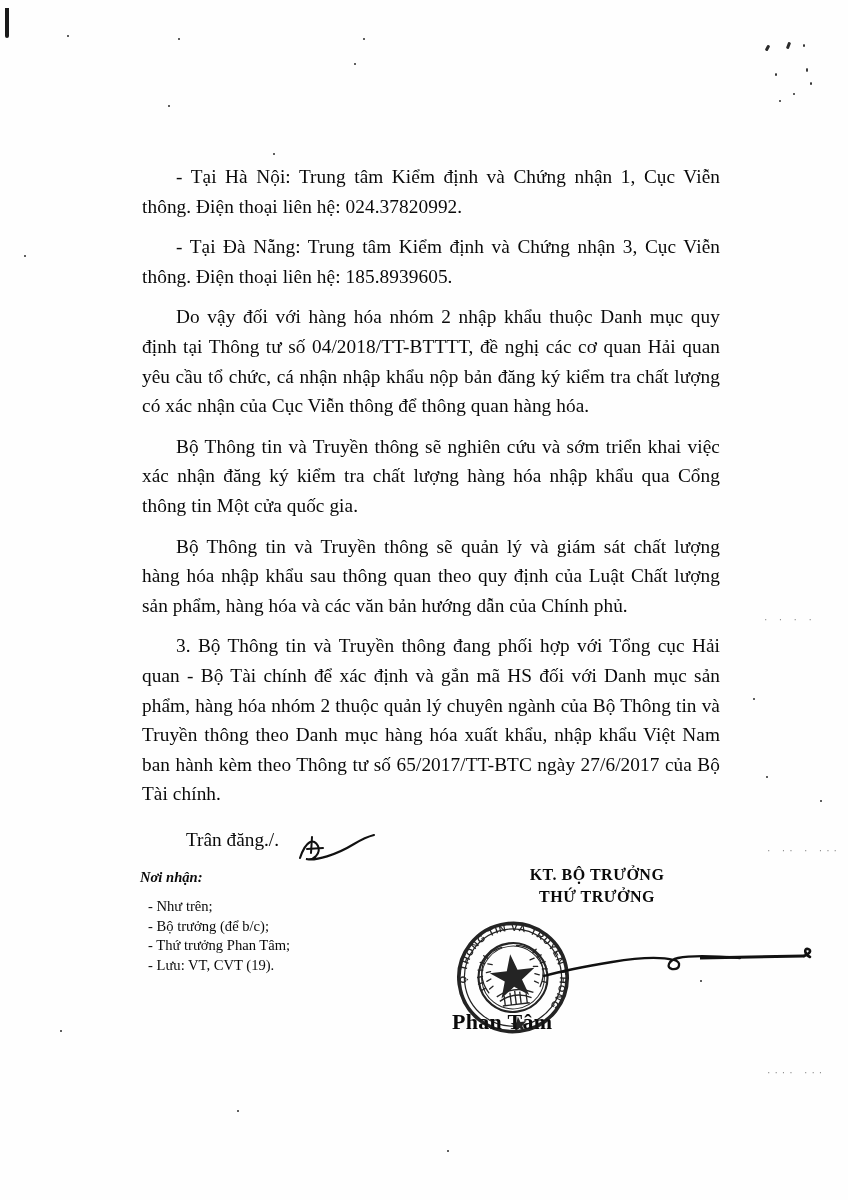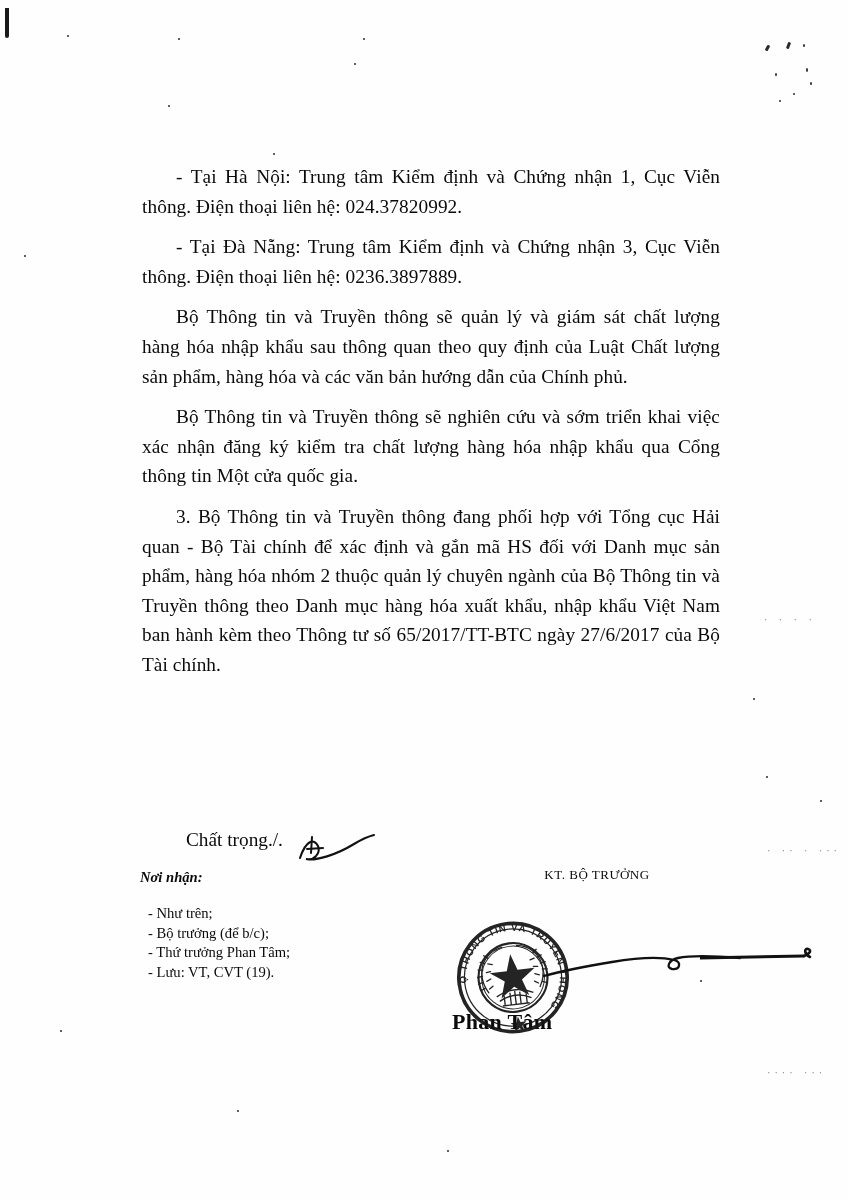--- a/index.html
+++ b/index.html
@@ -88,42 +88,42 @@
   .recipients {
     position: absolute;
     left: 140px;
     top: 868px;
     font-size: 14.6px;
     line-height: 19.4px;
   }
   .recipients-title {
     font-style: italic;
     font-weight: bold;
-    margin-bottom: 17px;
+    margin-bottom: 10px;
   }
   .recipients-list {
     list-style: none;
     margin: 8px;
     padding: 0;
   }
   .recipients-list li {
     white-space: nowrap;
   }
 
   
   .sign-block {
     position: absolute;
     left: 452px;
     top: 864px;
     width: 290px;
     text-align: center;
   }
   .sign-title {
-    font-weight: normal;
-    font-size: 13px;
+    font-weight: bold;
+    font-size: 16px;
     line-height: 22px;
     letter-spacing: 0.5px;
     text-align: center;
   }
 
   .signer-name {
     position: absolute;
     left: 452px;
     top: 1009px;
     width: 290px;
@@ -190,46 +190,48 @@
   <div class="speck" style="left:753px;top:698px;width:2px;height:2px;"></div>
   <div class="speck" style="left:766px;top:776px;width:2px;height:2px;"></div>
   <div class="speck" style="left:820px;top:800px;width:2px;height:2px;"></div>
   <div class="speck" style="left:447px;top:1150px;width:2px;height:2px;"></div>
   <div class="speck" style="left:237px;top:1110px;width:2px;height:2px;"></div>
   <div class="speck" style="left:60px;top:1030px;width:2px;height:2px;"></div>
   <div class="speck" style="left:700px;top:980px;width:2px;height:2px;"></div>
 
   <div class="body-text">
     <p class="para indent">- Tại Hà Nội: Trung tâm Kiểm định và Chứng nhận 1, Cục Viễn thông. Điện thoại liên hệ: 024.37820992.</p>
-    <p class="para indent">- Tại Đà Nẵng: Trung tâm Kiểm định và Chứng nhận 3, Cục Viễn thông. Điện thoại liên hệ: 0236.3897889.</p>
+    <p class="para indent">- Tại Đà Nẵng: Trung tâm Kiểm định và Chứng nhận 3, Cục Viễn thông. Điện thoại liên hệ: 185.8939605.</p>
+    <p class="para indent">Do vậy đối với hàng hóa nhóm 2 nhập khẩu thuộc Danh mục quy định tại Thông tư số 04/2018/TT-BTTTT, đề nghị các cơ quan Hải quan yêu cầu tổ chức, cá nhận nhập khẩu nộp bản đăng ký kiểm tra chất lượng có xác nhận của Cục Viễn thông để thông quan hàng hóa.</p>
+    <p class="para indent">Bộ Thông tin và Truyền thông sẽ nghiên cứu và sớm triển khai việc xác nhận đăng ký kiểm tra chất lượng hàng hóa nhập khẩu qua Cổng thông tin Một cửa quốc gia.</p>
     <p class="para indent">Bộ Thông tin và Truyền thông sẽ quản lý và giám sát chất lượng hàng hóa nhập khẩu sau thông quan theo quy định của Luật Chất lượng sản phẩm, hàng hóa và các văn bản hướng dẫn của Chính phủ.</p>
-    <p class="para indent">Bộ Thông tin và Truyền thông sẽ nghiên cứu và sớm triển khai việc xác nhận đăng ký kiểm tra chất lượng hàng hóa nhập khẩu qua Cổng thông tin Một cửa quốc gia.</p>
     <p class="para indent no-last-justify">3. Bộ Thông tin và Truyền thông đang phối hợp với Tổng cục Hải quan - Bộ Tài chính để xác định và gắn mã HS đối với Danh mục sản phẩm, hàng hóa nhóm 2 thuộc quản lý chuyên ngành của Bộ Thông tin và Truyền thông theo Danh mục hàng hóa xuất khẩu, nhập khẩu Việt Nam ban hành kèm theo Thông tư số 65/2017/TT-BTC ngày 27/6/2017 của Bộ Tài chính.</p>
   </div>
 
-  <div class="closing">Chất trọng./.</div>
+  <div class="closing">Trân đăng./.</div>
 
   <svg class="initial-mark" viewBox="0 0 100 44">
     <path d="M8 30 C 14 12, 22 10, 26 18 C 29 25, 22 33, 14 31 C 24 33, 44 27, 62 16 C 72 10, 78 8, 82 7" fill="none" stroke="#111" stroke-width="2.1" stroke-linecap="round"></path>
     <path d="M15 21 L 31 20" fill="none" stroke="#111" stroke-width="2" stroke-linecap="round"></path>
     <path d="M20 9 L 19 25" fill="none" stroke="#111" stroke-width="2" stroke-linecap="round"></path>
   </svg>
 
   <div class="recipients">
     <div class="recipients-title">Nơi nhận:</div>
     <ul class="recipients-list">
       <li>- Như trên;</li>
       <li>- Bộ trưởng (để b/c);</li>
       <li>- Thứ trưởng Phan Tâm;</li>
       <li>- Lưu: VT, CVT (19).</li>
     </ul>
   </div>
 
   <div class="sign-block">
     <div class="sign-title">KT. BỘ TRƯỞNG</div>
+    <div class="sign-title">THỨ TRƯỞNG</div>
   </div>
 
   <div class="signer-name">Phan Tâm</div>
 
   <svg class="seal" viewBox="0 0 200 200">
     <defs>
       <path id="sealArcOuter" d="M 100,100 m -76,0 a 76,76 0 1,1 152,0 a 76,76 0 1,1 -152,0"></path>
     </defs>
 
     <circle cx="100" cy="100" r="88" fill="none" stroke="#141414" stroke-width="6"></circle>

